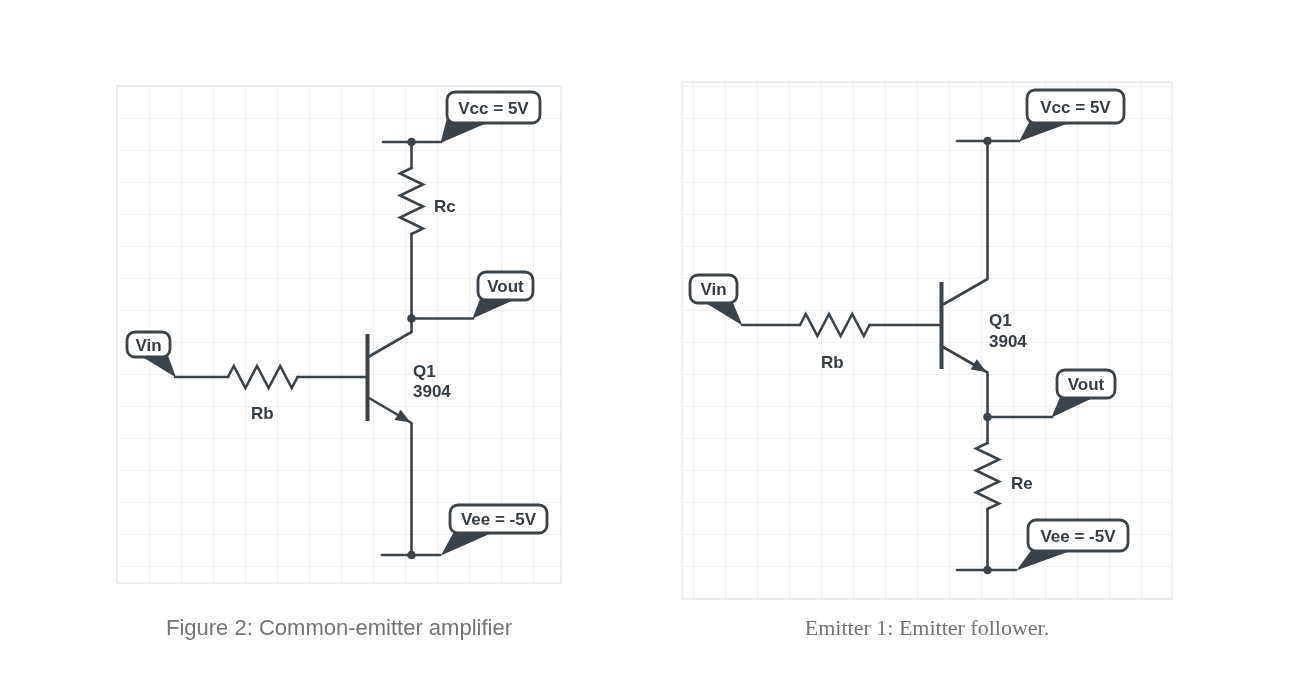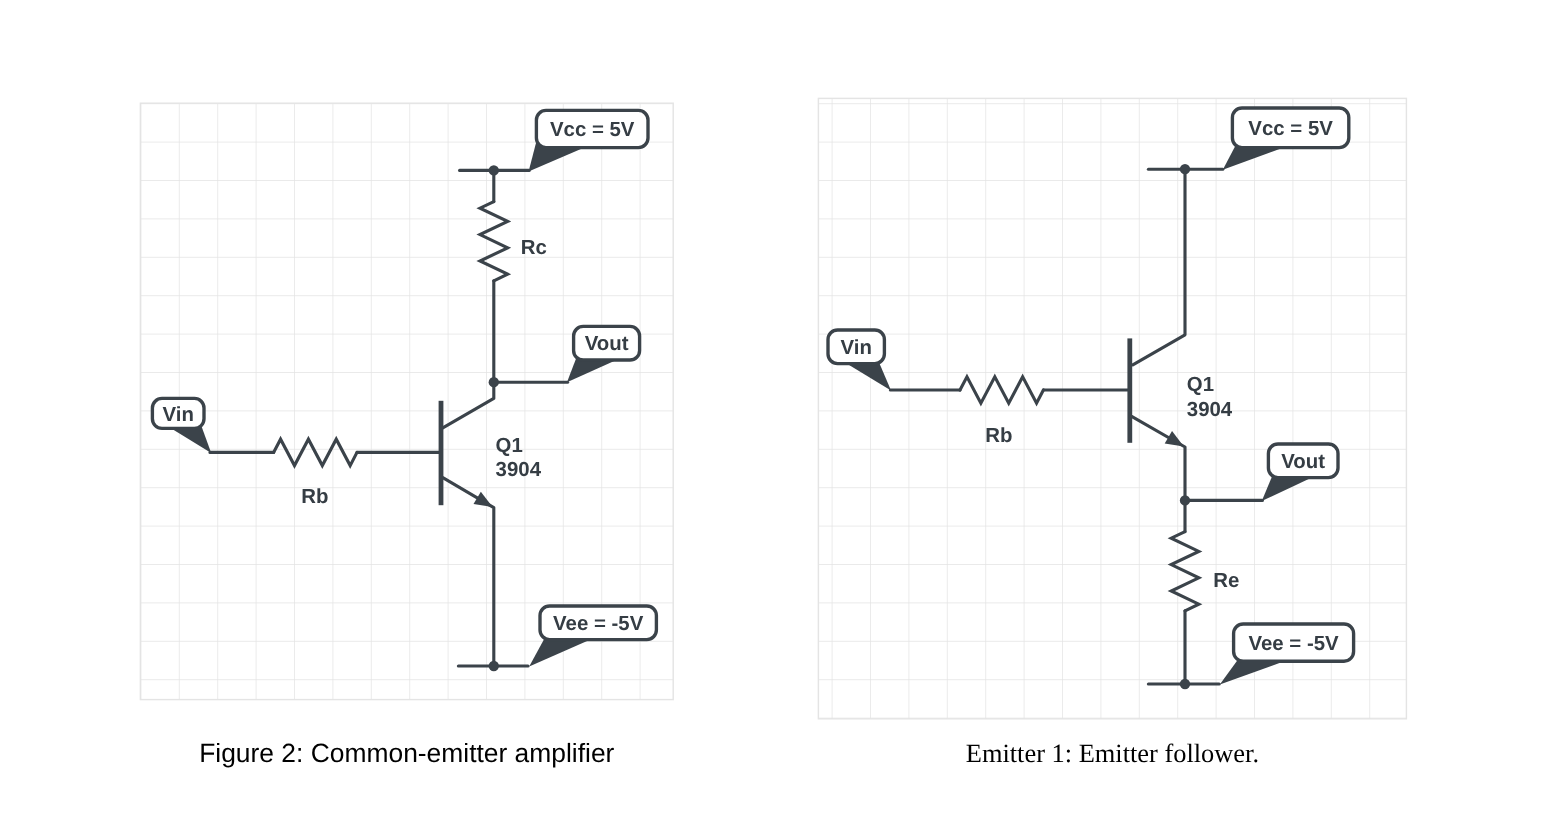--- a/index.html
+++ b/index.html
@@ -10,21 +10,21 @@
   .wire{fill:none;stroke:#3b434a;stroke-width:2.6;stroke-linecap:round;stroke-linejoin:round;}
   .res{fill:none;stroke:#3b434a;stroke-width:2.6;stroke-linecap:round;stroke-linejoin:miter;}
   .bar{fill:none;stroke:#3b434a;stroke-width:4;stroke-linecap:butt;}
   .dot{fill:#3b434a;stroke:none;}
   .arrow{fill:#3b434a;stroke:none;}
   .flag-box{fill:#ffffff;stroke:#3b434a;stroke-width:2.8;}
   .flag-tail{fill:#3b434a;stroke:none;}
   .flag-text{font:700 17px "Liberation Sans",sans-serif;fill:#353d44;text-anchor:middle;}
   .comp-label{font:700 17px "Liberation Sans",sans-serif;fill:#353d44;text-anchor:start;}
   .caption{position:absolute;top:615px;height:34px;line-height:32px;text-align:center;
-           color:#000000;white-space:nowrap;}
+           color:#737373;white-space:nowrap;}
   .caption-sans{left:111px;width:456px;font:400 22px "Liberation Sans",sans-serif;}
   .caption-serif{left:682px;width:490px;font:400 22px "Liberation Serif",serif;}
 </style>
 </head>
 <body>
 
 <div class="page">
 
   <svg class="schematic" width="1294" height="700" viewBox="0 0 1294 700">
     <defs>

